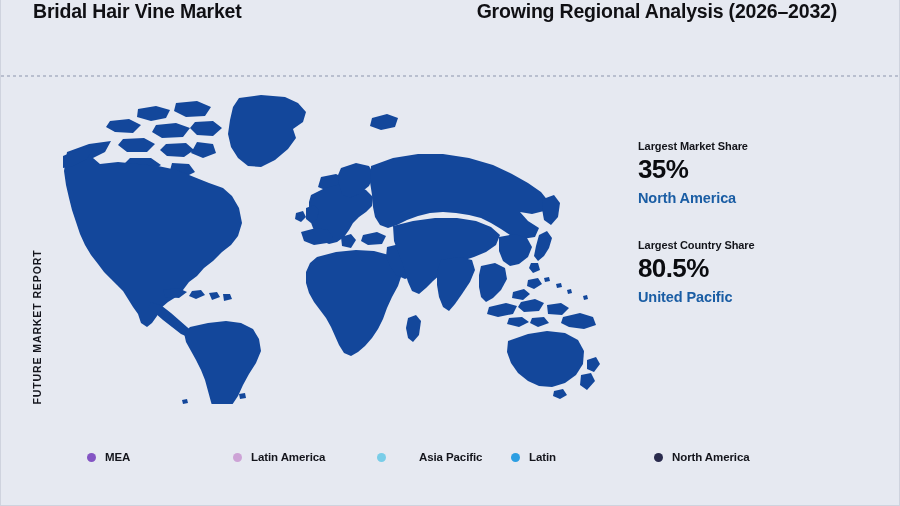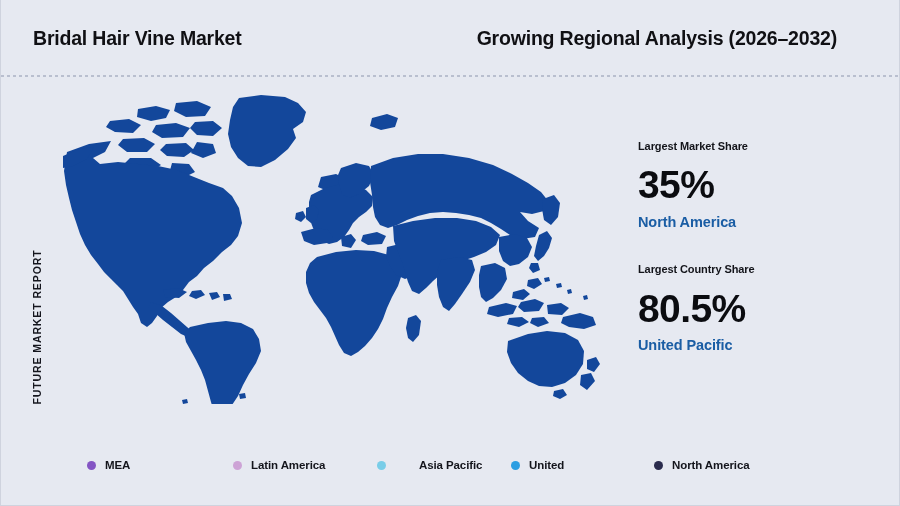--- a/index.html
+++ b/index.html
@@ -26,21 +26,20 @@
 
   
   .header {
     position: absolute;
     left: 0;
     top: 0;
     width: 864px;
     height: 76px;
     box-sizing: border-box;
     display: flex;
-    align-items: center;
     justify-content: space-between;
     padding: 0 28px 0 32px;
     background: #e6e9f1;
   }
   .header-title {
     font-size: 19.5px;
     font-weight: 700;
     color: #101014;
     letter-spacing: -0.2px;
     white-space: nowrap;
@@ -112,47 +111,47 @@
     margin-top: 32px;
   }
   .stat-label {
     font-size: 11px;
     font-weight: 700;
     color: #13141a;
     letter-spacing: -0.1px;
     line-height: 1.2;
   }
   .stat-value {
-    font-size: 39px;
+    font-size: 26px;
     font-weight: 700;
     color: #0b0c10;
     letter-spacing: -0.6px;
     line-height: 1.25;
-    margin-top: 8px;
+    margin-top: 0;
   }
   .stat-region {
     font-size: 14.5px;
     font-weight: 700;
     color: #1a5da4;
     letter-spacing: -0.1px;
     line-height: 1.2;
     margin-top: 4px;
   }
 
   
   .legend {
     position: absolute;
     left: 86px;
     top: 446px;
     width: 700px;
     height: 22px;
   }
   .legend-item {
     position: absolute;
-    top: 8px;
+    top: 0;
     display: flex;
     align-items: center;
     height: 22px;
     white-space: nowrap;
   }
   .legend-dot {
     width: 9px;
     height: 9px;
     border-radius: 50%;
     margin-right: 9px;
@@ -268,21 +267,21 @@
     <div class="legend-item" style="left: 146px; text-align: right;">
       <span class="legend-dot" style="background: rgb(205, 163, 214);"></span>
       <span class="legend-text">Latin America</span>
     </div>
     <div class="legend-item" style="left: 290px; gap: 24px;">
       <span class="legend-dot" style="background: rgb(121, 205, 232);"></span>
       <span class="legend-text">Asia Pacific</span>
     </div>
     <div class="legend-item" style="left: 424px;">
       <span class="legend-dot" style="background: rgb(44, 158, 226);"></span>
-      <span class="legend-text">United</span>
+      <span class="legend-text">Latin</span>
     </div>
     <div class="legend-item" style="left: 567px;">
       <span class="legend-dot" style="background: rgb(42, 43, 77);"></span>
       <span class="legend-text">North America</span>
     </div>
   </div>
 
 </div>
 
 </body></html>

